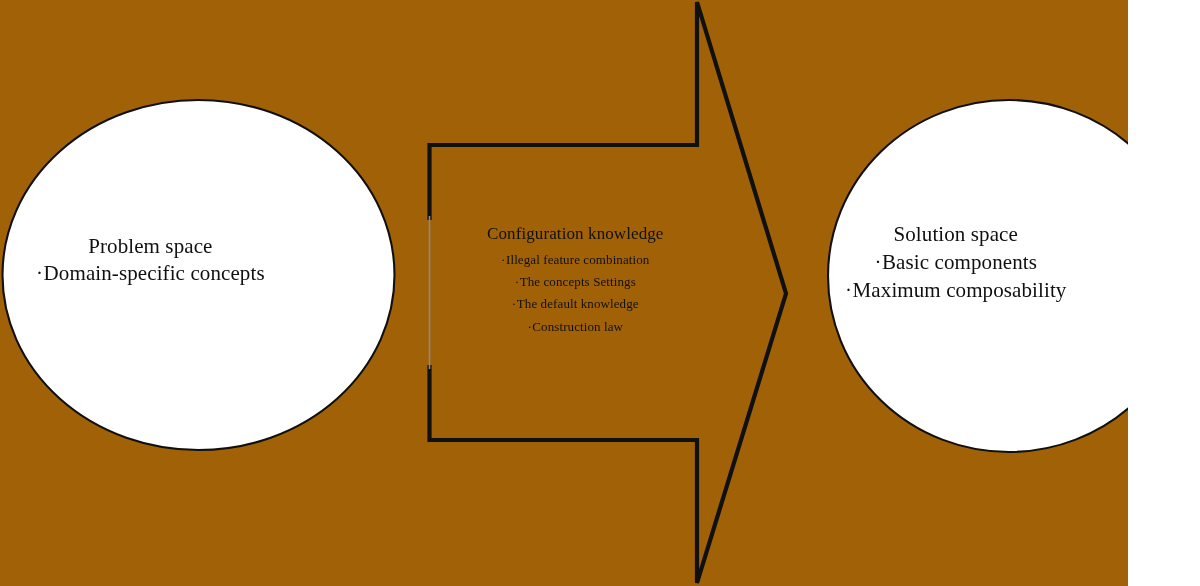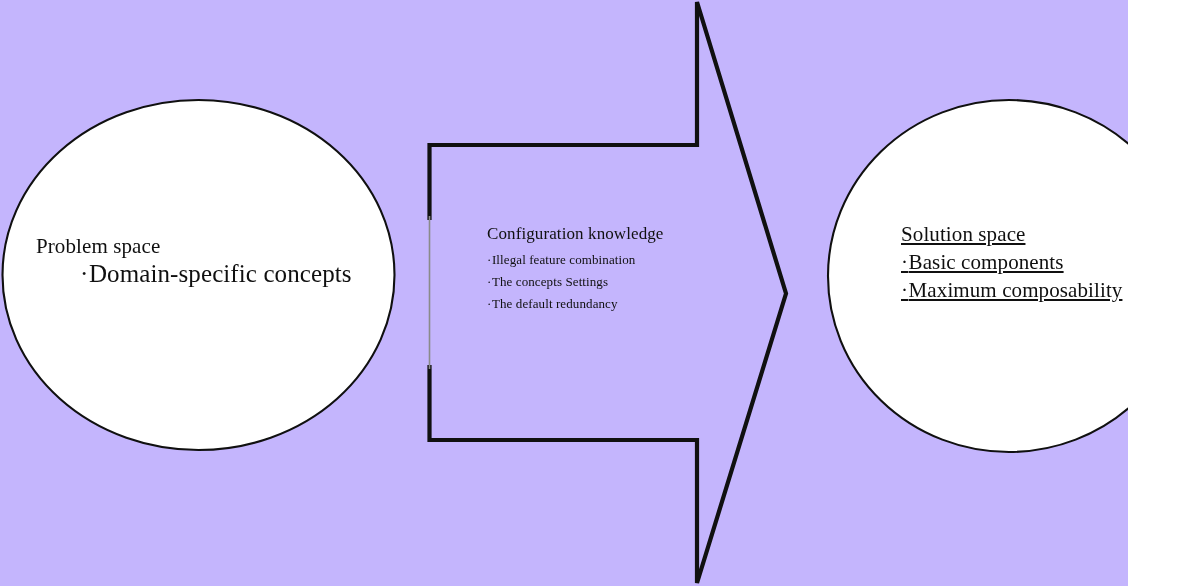--- a/index.html
+++ b/index.html
@@ -5,24 +5,25 @@
 <style>
   html, body {
     margin: 0;
     padding: 0;
     background: #ffffff;
   }
   #stage {
     position: relative;
     width: 1128px;
     height: 586px;
-    background: #c4b5fd;
+    background: #a16207;
     overflow: hidden;
     font-family: "Liberation Serif", "DejaVu Serif", serif;
     color: #101010;
+    text-align: center;
   }
   #figure-svg {
     position: absolute;
     left: 0;
     top: 0;
     width: 1200px;
     height: 586px;
   }
   .text-block {
     position: absolute;
@@ -38,41 +39,40 @@
     line-height: 26px;
     letter-spacing: 0.1px;
   }
 
   
   #problem-space-text {
     left: 36px;
     top: 233px;
   }
   #problem-space-text .heading { font-size: 21px; }
-  #problem-space-text .bullet-line { font-size: 25px; line-height: 29px; margin-left: 44px; }
+  #problem-space-text .bullet-line { font-size: 21px; line-height: 29px; }
 
   
   #configuration-knowledge-text {
     left: 487px;
     top: 219px;
   }
   #configuration-knowledge-text .heading {
     font-size: 17px;
     line-height: 30px;
   }
   #configuration-knowledge-text .bullet-line {
     font-size: 13px;
     line-height: 22.2px;
   }
 
   
   #solution-space-text {
-    left: 901px;
+    left: 845px;
     top: 220px;
-    text-decoration: underline;
   }
   #solution-space-text .heading { font-size: 21px; line-height: 28px; }
   #solution-space-text .bullet-line { font-size: 21px; line-height: 28px; }
 
   .bullet-mark {
     
     padding-right: 0.5px;
   }
 </style>
 </head>
@@ -98,21 +98,22 @@
 
   <div class="text-block" id="problem-space-text">
     <div class="heading">Problem space</div>
     <div class="bullet-line"><span class="bullet-mark">·</span><span>Domain-specific concepts</span></div>
   </div>
 
   <div class="text-block" id="configuration-knowledge-text">
     <div class="heading">Configuration knowledge</div>
     <div class="bullet-line"><span class="bullet-mark">·</span><span>Illegal feature combination</span></div>
     <div class="bullet-line"><span class="bullet-mark">·</span><span>The concepts Settings</span></div>
-    <div class="bullet-line"><span class="bullet-mark">·</span><span>The default redundancy</span></div>
+    <div class="bullet-line"><span class="bullet-mark">·</span><span>The default knowledge</span></div>
+    <div class="bullet-line"><span class="bullet-mark">·</span><span>Construction law</span></div>
   </div>
 
   <div class="text-block" id="solution-space-text">
     <div class="heading">Solution space</div>
     <div class="bullet-line"><span class="bullet-mark">·</span><span>Basic components</span></div>
     <div class="bullet-line"><span class="bullet-mark">·</span><span>Maximum composability</span></div>
   </div>
 
 </div>
 

